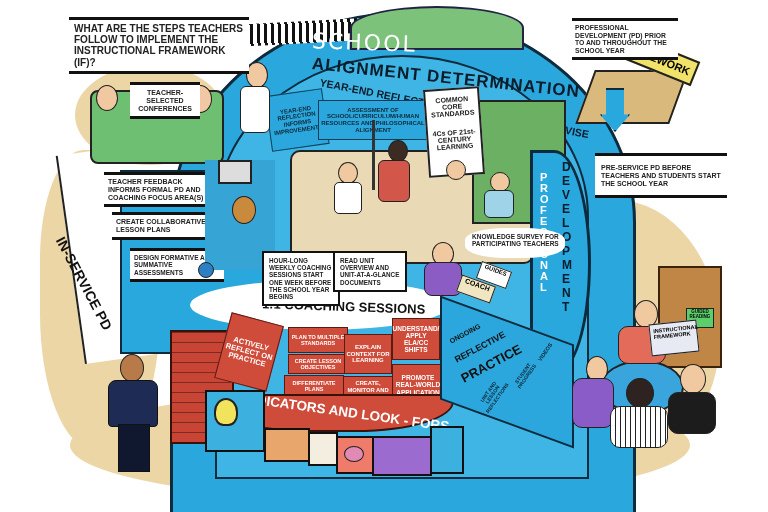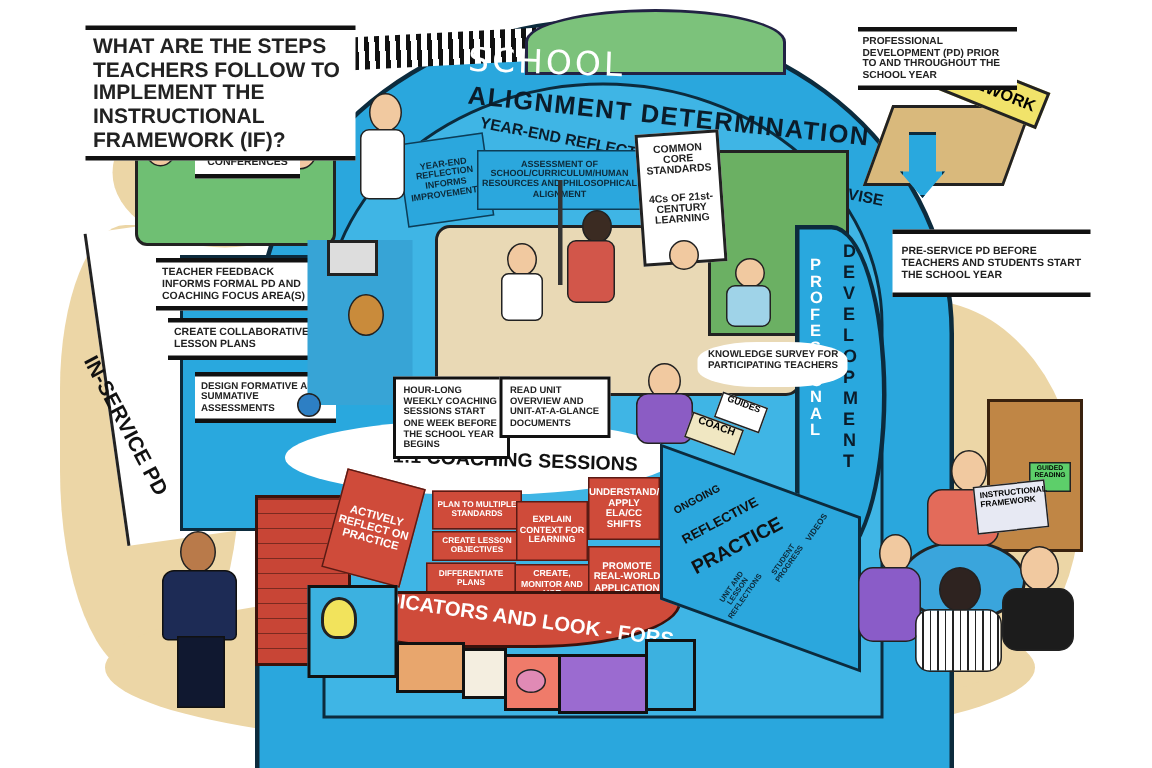--- a/index.html
+++ b/index.html
@@ -73,21 +73,21 @@
 <div class="callout" style="left:130px;top:82px;width:64px;font-size:7px;padding:4px 3px;text-align:center;">TEACHER-SELECTED CONFERENCES</div>
 <div class="callout" style="left:104px;top:172px;width:108px;font-size:7px;padding:3px 4px;">TEACHER FEEDBACK INFORMS FORMAL PD AND COACHING FOCUS AREA(S)</div>
 <div class="callout" style="left:112px;top:212px;width:90px;font-size:7px;padding:3px 4px;">CREATE COLLABORATIVE LESSON PLANS</div>
 <div class="callout" style="left:130px;top:248px;width:86px;font-size:6.5px;padding:3px 4px;">DESIGN FORMATIVE AND SUMMATIVE ASSESSMENTS</div>
 
 <div class="abs" style="left:205px;top:160px;width:70px;height:110px;background:#37a4d6;"></div>
 <div class="head" style="left:232px;top:196px;width:22px;height:26px;background:#c98b3b;"></div>
 <div class="abs" style="left:218px;top:160px;width:30px;height:20px;background:#ddd;border:2px solid #222;"></div>
 <div class="abs" style="left:198px;top:262px;width:14px;height:14px;border-radius:50%;background:#2d7fc4;border:1.5px solid #222;"></div>
 
-<div class="callout" style="left:57px;top:17px;width:170px;font-size:14px;padding:3px 5px;border-left:0;">WHAT ARE THE STEPS TEACHERS FOLLOW TO IMPLEMENT THE INSTRUCTIONAL FRAMEWORK (IF)?</div>
+<div class="callout" style="left:69px;top:17px;width:170px;font-size:10px;padding:3px 5px;border-left:0;">WHAT ARE THE STEPS TEACHERS FOLLOW TO IMPLEMENT THE INSTRUCTIONAL FRAMEWORK (IF)?</div>
 
 <div class="callout" style="left:572px;top:18px;width:100px;font-size:6.8px;padding:3px 3px;">PROFESSIONAL DEVELOPMENT (PD) PRIOR TO AND THROUGHOUT THE SCHOOL YEAR</div>
 
 <div class="callout" style="left:595px;top:153px;width:120px;font-size:7px;padding:8px 6px;">PRE-SERVICE PD BEFORE TEACHERS AND STUDENTS START THE SCHOOL YEAR</div>
 
 <div class="abs" style="left:190px;top:280px;width:260px;height:50px;background:#fff;border-radius:50%;"></div>
 <div class="abs" style="left:262px;top:299px;font-size:13px;font-weight:bold;color:#111;white-space:nowrap;transform:rotate(2deg);">1:1 COACHING SESSIONS</div>
 <div class="box" style="left:262px;top:251px;width:64px;font-size:6.3px;">HOUR-LONG WEEKLY COACHING SESSIONS START ONE WEEK BEFORE THE SCHOOL YEAR BEGINS</div>
 <div class="box" style="left:333px;top:251px;width:60px;font-size:6.3px;">READ UNIT OVERVIEW AND UNIT-AT-A-GLANCE DOCUMENTS</div>
 

